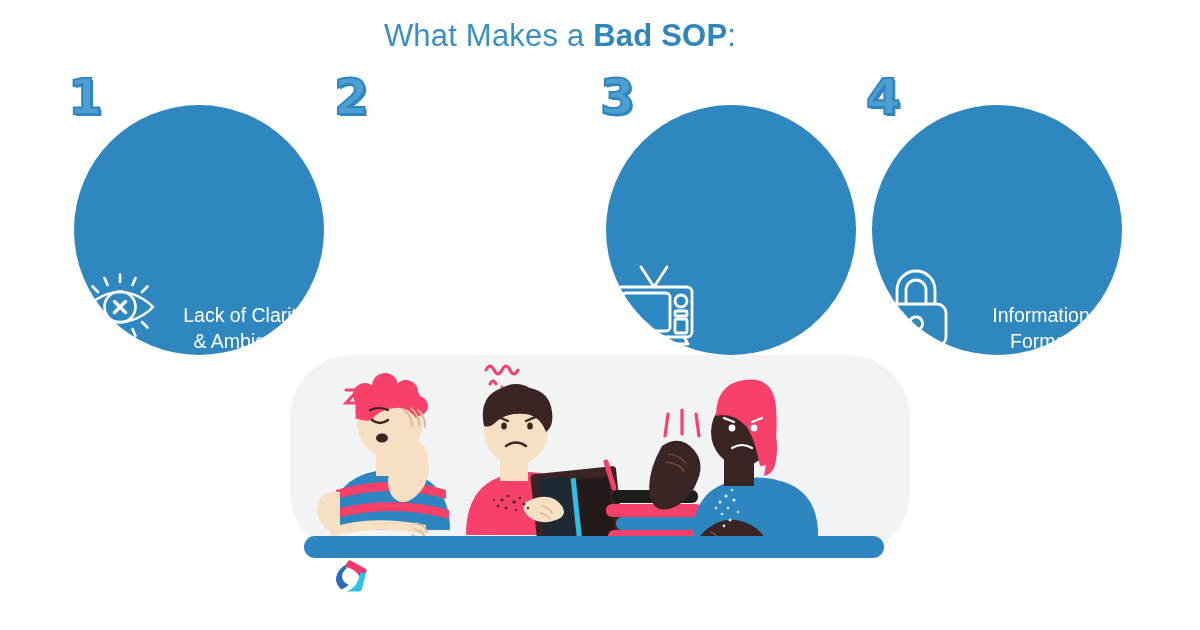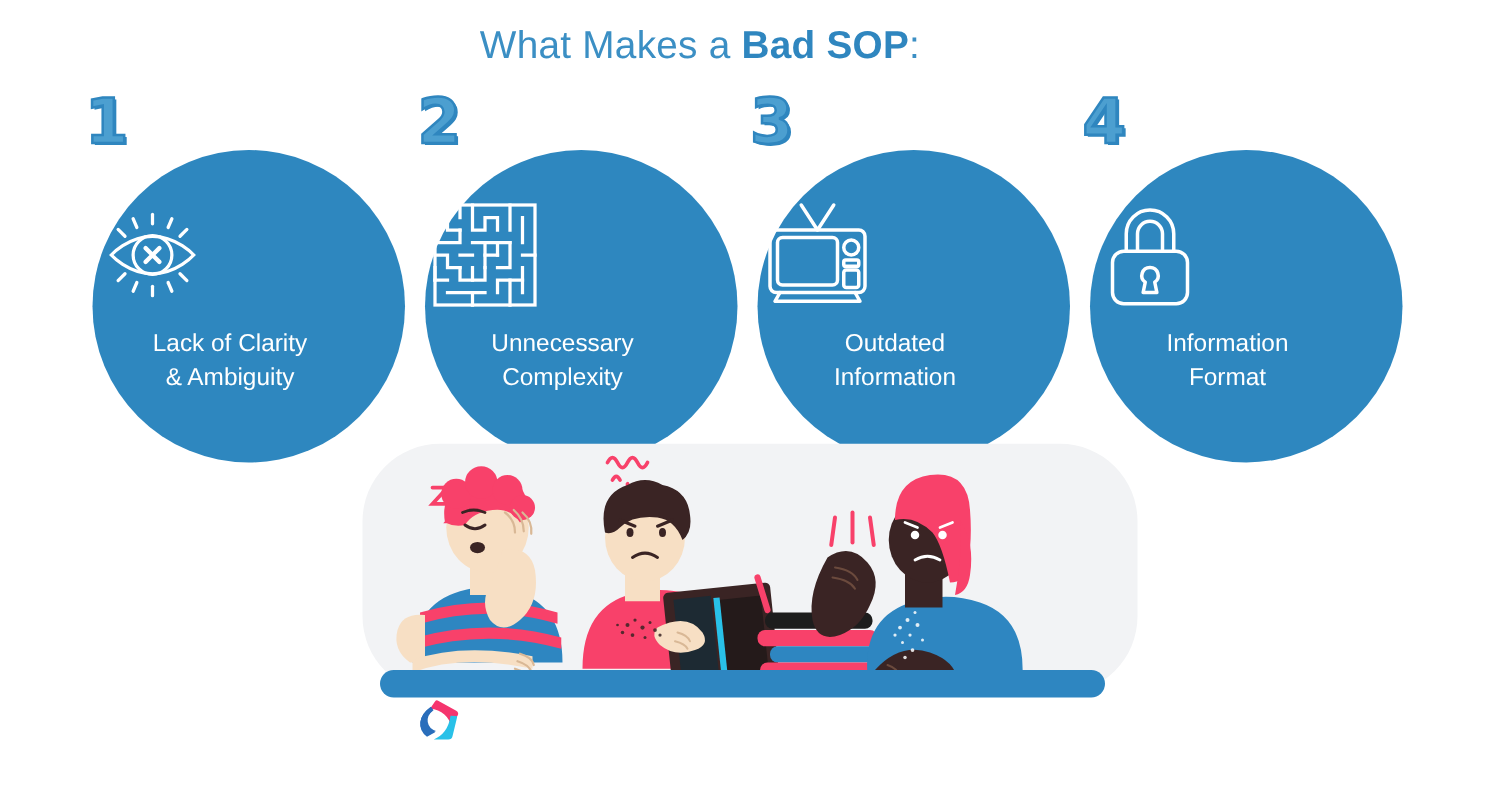--- a/index.html
+++ b/index.html
@@ -65,29 +65,28 @@
     line-height: 1;
     color: #4c9fd0;
     -webkit-text-stroke: 2px #2f86bf;
     text-shadow: 2px 2px 0 #2f86bf;
     z-index: 3;
     font-family: "DejaVu Sans", sans-serif;
   }
 
   .circle {
     position: absolute;
-    top: 48px;
+    top: 33px;
     left: 12px;
     width: 250px;
     height: 250px;
     border-radius: 50%;
     background: #2e87bf;
     display: flex;
-    flex-direction: column;
-    align-items: flex-start;
+    align-items: flex-end;
     justify-content: flex-start;
     padding-top: 36px;
   }
 
   .icon-wrap {
     width: 96px;
     height: 96px;
     display: flex;
     align-items: center;
     justify-content: center;
@@ -174,55 +173,36 @@
           <path d="M73.5 66.5 l-5.5-5.5"></path>
         </svg>
       </div>
       <div class="card-label">Lack of Clarity
 &amp; Ambiguity</div>
     </div>
   </div>
 
   <div class="card card-2">
     <div class="card-number">2</div>
-    <div class="circle">
-      <div class="icon-wrap">
-        <svg width="88" height="88" viewBox="0 0 88 88" fill="none" stroke="#ffffff" stroke-width="2.6" stroke-linecap="square">
-          <rect x="4" y="4" width="80" height="80"></rect>
-          <path d="M4 14 h10 M14 14 v10 M14 24 h10 M24 14 v-10"></path>
-          <path d="M24 24 v10 M24 34 h-20 M4 44 h10 M14 44 v10 M14 54 h10"></path>
-          <path d="M34 4 v20 M34 24 h10 M44 24 v-10 M44 14 h10 M54 14 v10"></path>
-          <path d="M34 34 h20 M54 34 v10 M44 34 v20 M34 44 h-10"></path>
-          <path d="M24 54 v10 M24 64 h20 M44 64 v-10 M54 54 h10 M64 54 v-20"></path>
-          <path d="M64 34 h-10 M64 24 v-20 M74 14 v20 M74 44 h10"></path>
-          <path d="M34 54 v10 M14 64 h-10 M14 74 h30 M54 74 v-10 M54 64 h20"></path>
-          <path d="M64 64 v20 M44 44 h10 M4 54 v10 M74 54 v20 M34 74 v10"></path>
-        </svg>
-      </div>
-      <div class="card-label">Unnecessary
-Complexity</div>
-    </div>
   </div>
 
   <div class="card card-3">
     <div class="card-number">3</div>
     <div class="circle">
       <div class="icon-wrap">
         <svg width="92" height="92" viewBox="0 0 92 92" fill="none" stroke="#ffffff" stroke-width="2.8" stroke-linecap="round" stroke-linejoin="round">
           <path d="M33 6 L46 26 L59 6"></path>
           <rect x="8" y="26" width="76" height="50" rx="5"></rect>
           <rect x="14" y="32" width="48" height="38" rx="4"></rect>
           <circle cx="73" cy="40" r="6"></circle>
           <rect x="67" y="50" width="12" height="5" rx="1.5"></rect>
           <rect x="67" y="58" width="12" height="14" rx="2"></rect>
           <path d="M16 76 l-4 7 h68 l-4-7"></path>
         </svg>
       </div>
-      <div class="card-label">Outdated
-Information</div>
     </div>
   </div>
 
   <div class="card card-4">
     <div class="card-number">4</div>
     <div class="circle">
       <div class="icon-wrap">
         <svg width="88" height="88" viewBox="0 0 88 88" fill="none" stroke="#ffffff" stroke-width="2.8" stroke-linecap="round" stroke-linejoin="round">
           <path d="M25 41 V27 a19 19 0 0 1 38 0 V41"></path>
           <path d="M34 41 V27 a10 10 0 0 1 20 0 V41"></path>

